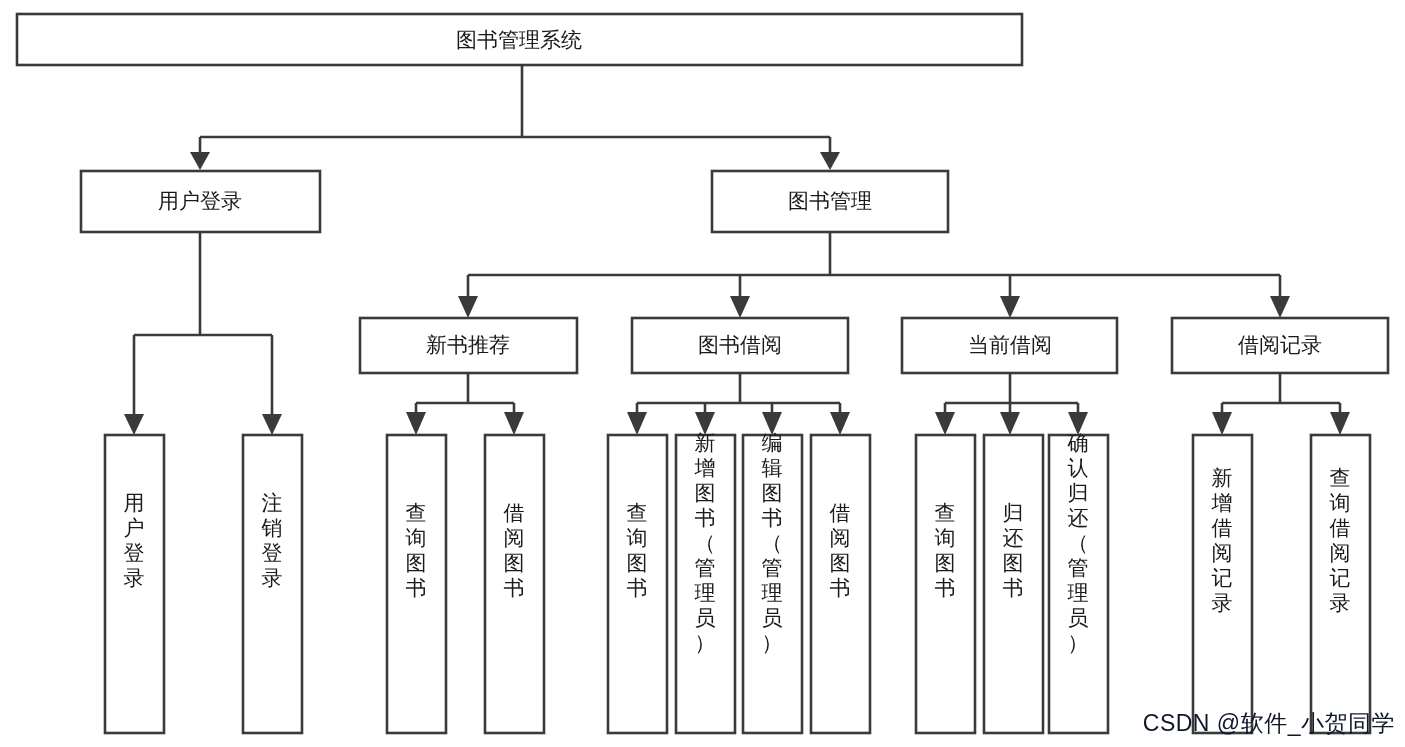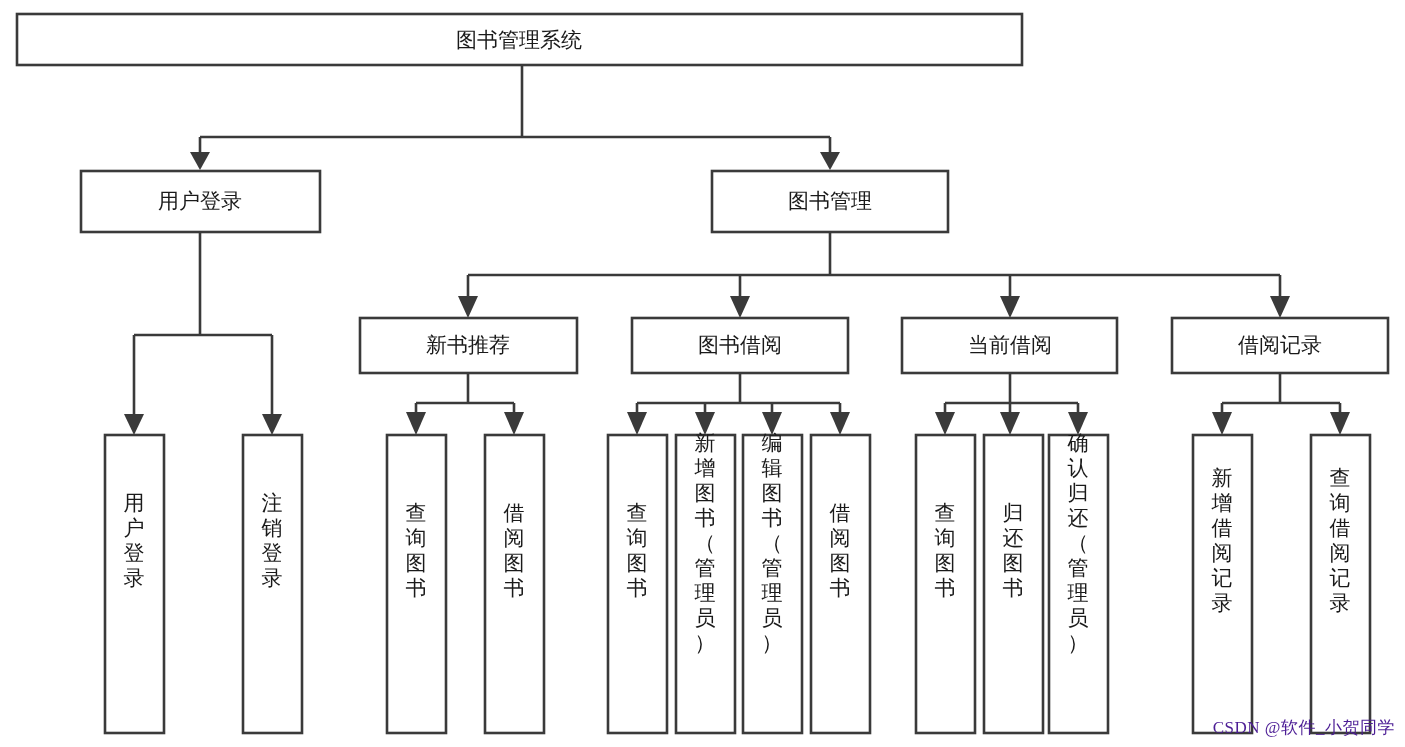--- a/index.html
+++ b/index.html
@@ -52,23 +52,23 @@
   .node-label-v {
     font-family: "Liberation Sans", "DejaVu Sans", sans-serif;
     font-size: 21px;
     fill: #1a1a1a;
     text-anchor: middle;
   }
   .watermark {
     position: absolute;
     right: 10px;
     bottom: 8px;
-    font-family: Liberation Serif, serif;
-    font-size: 17px;
-    color: #4c1d95;
+    font-family: Liberation Sans, sans-serif;
+    font-size: 23px;
+    color: #0f172a;
     letter-spacing: 0.5px;
     white-space: nowrap;
     user-select: none;
   }
 </style>
 </head>
 <body>
 
 <div id="diagram-root">
 

